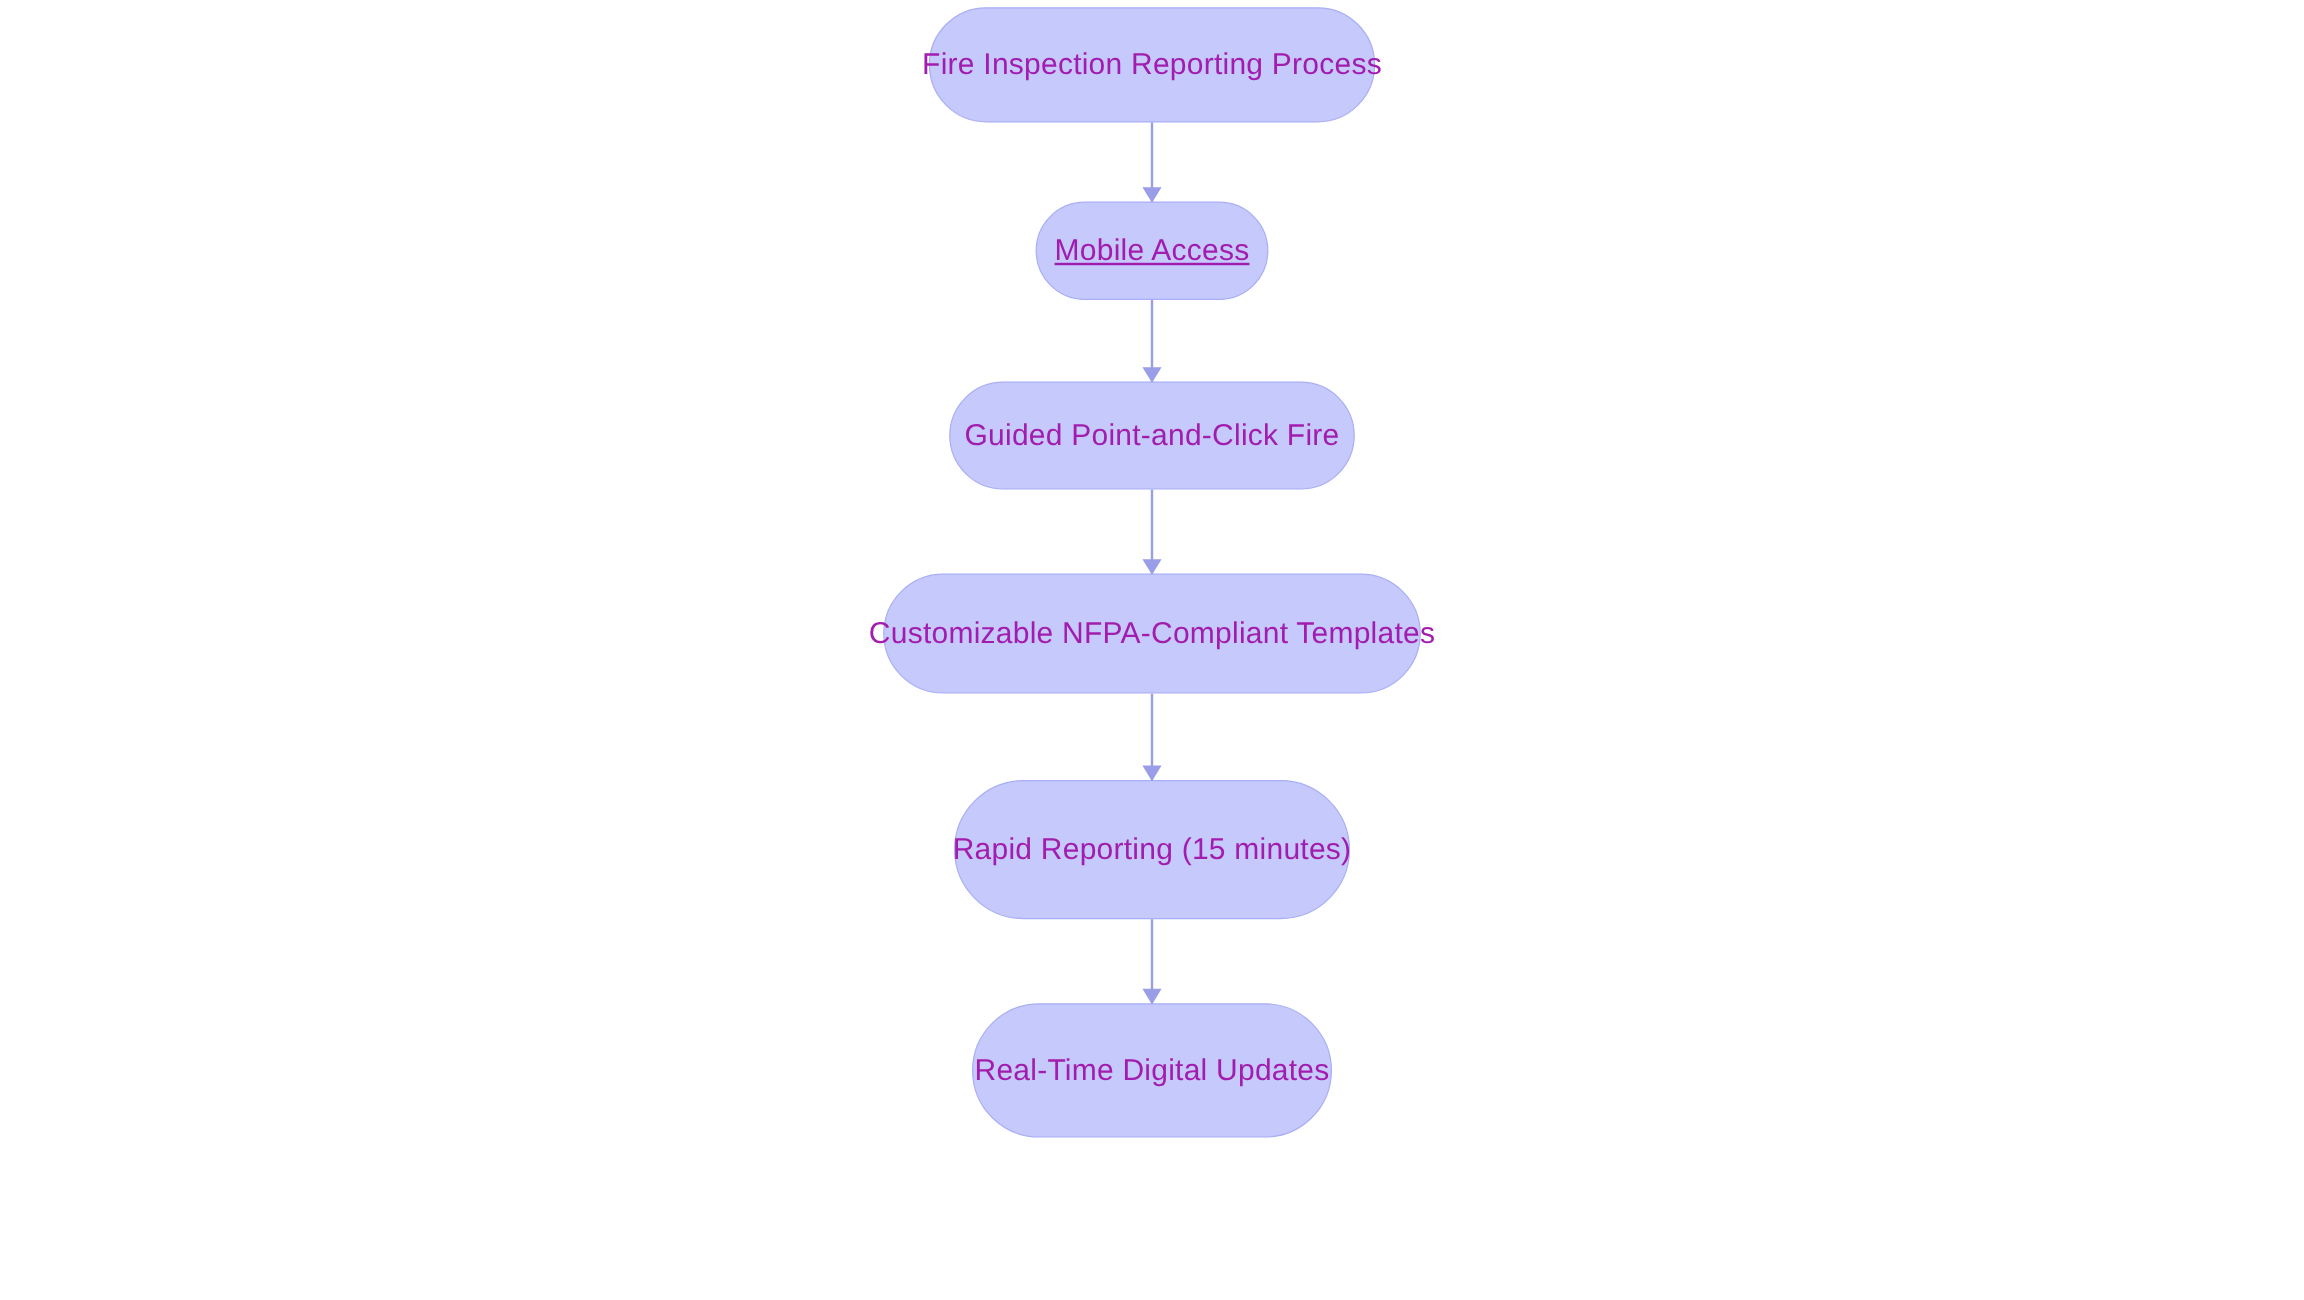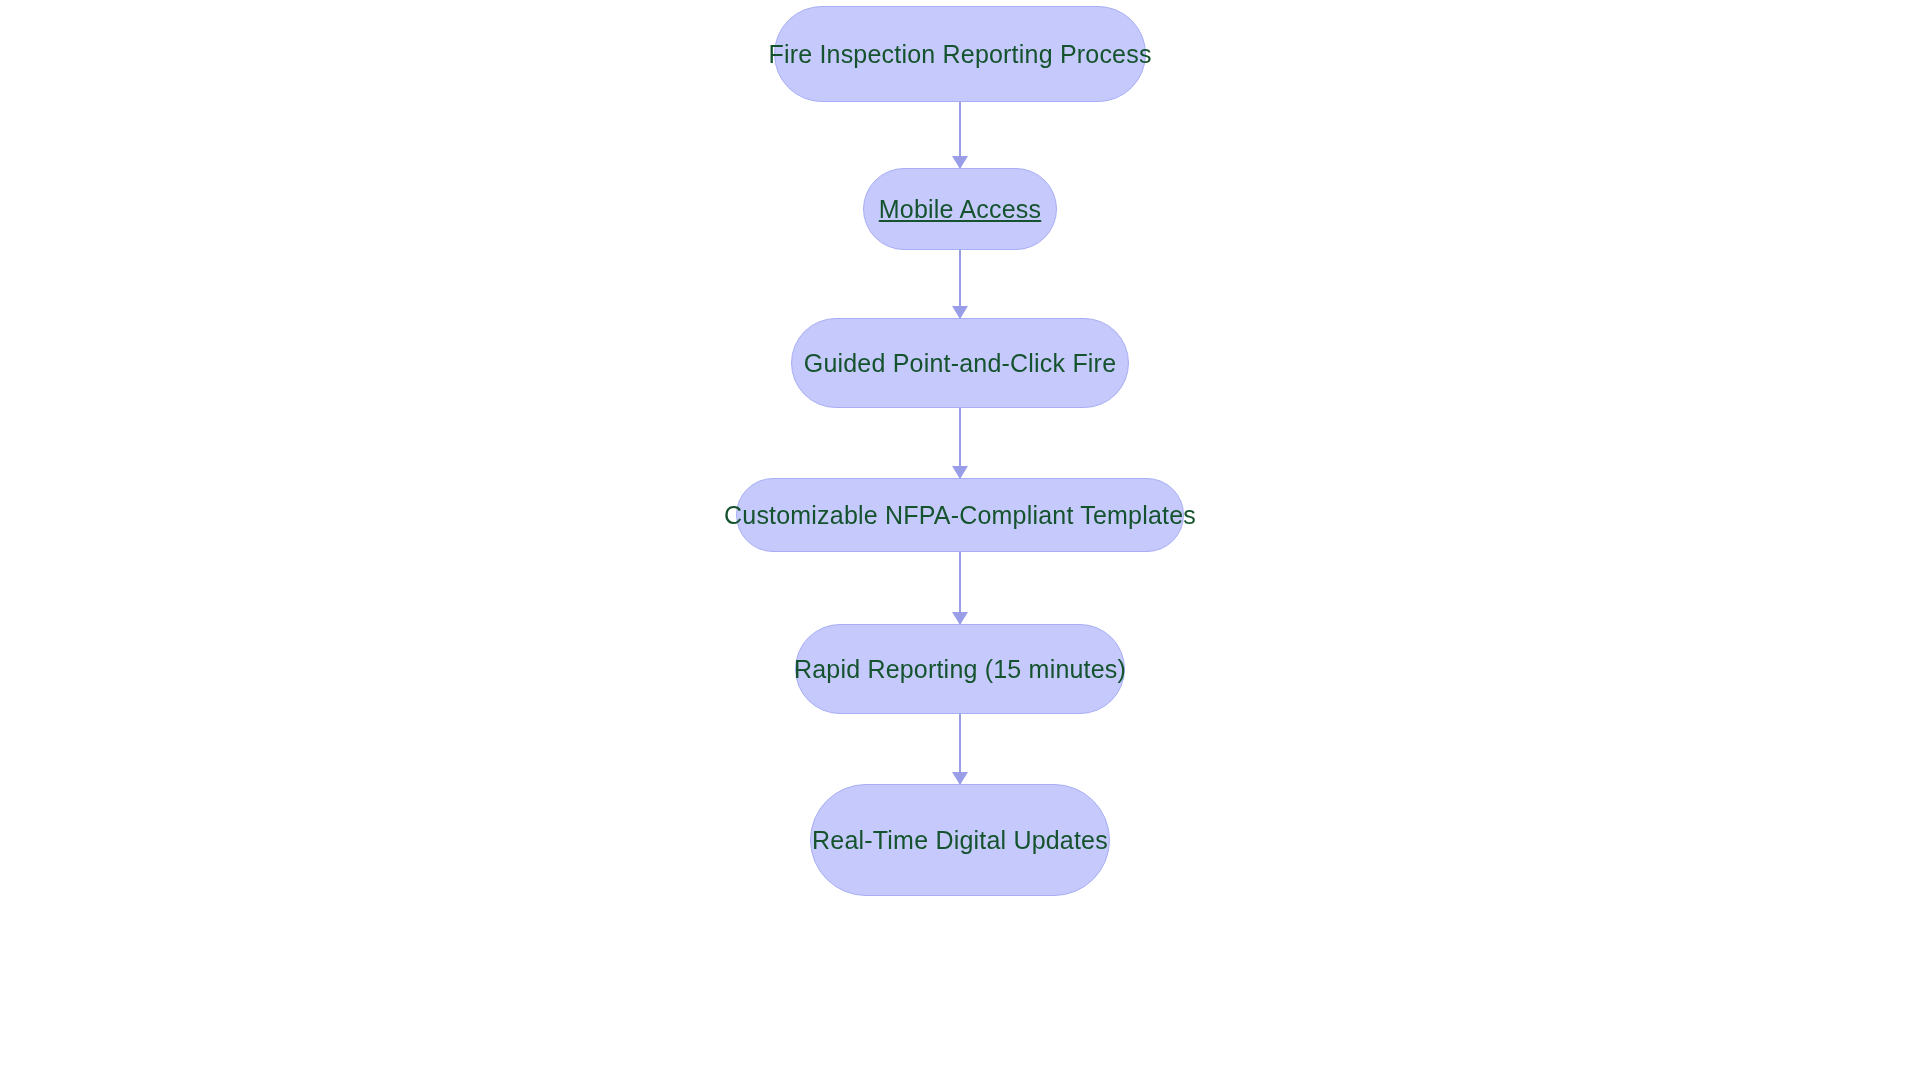--- a/index.html
+++ b/index.html
@@ -28,21 +28,21 @@
     width: 100%;
   }
   .node {
     display: flex;
     align-items: center;
     justify-content: center;
     box-sizing: border-box;
     background: #c5c9fb;
     border: 1px solid #a8aef5;
     border-radius: 60px;
-    color: #14532d;
+    color: #a21caf;
     font-size: 25px;
     line-height: 1;
     letter-spacing: 0.2px;
     padding: 0 44px;
     white-space: nowrap;
   }
   .connector {
     position: relative;
     width: 2px;
     display: flex;
@@ -100,32 +100,32 @@
       <span>Guided Point-and-Click Fire</span>
     </div>
   </div>
 
   <div class="connector" style="height:70px;">
     <span class="line"></span>
     <span class="arrow"></span>
   </div>
 
   <div class="node-row">
-    <div class="node" style="width:448px;height:74px;">
+    <div class="node" style="width:448px;height:100px;">
       <span>Customizable NFPA-Compliant Templates</span>
     </div>
   </div>
 
   <div class="connector" style="height:72px;">
     <span class="line"></span>
     <span class="arrow"></span>
   </div>
 
   <div class="node-row">
-    <div class="node" style="width:330px;height:90px;">
+    <div class="node" style="width:330px;height:116px;">
       <span>Rapid Reporting (15 minutes)</span>
     </div>
   </div>
 
   <div class="connector" style="height:70px;">
     <span class="line"></span>
     <span class="arrow"></span>
   </div>
 
   <div class="node-row">

